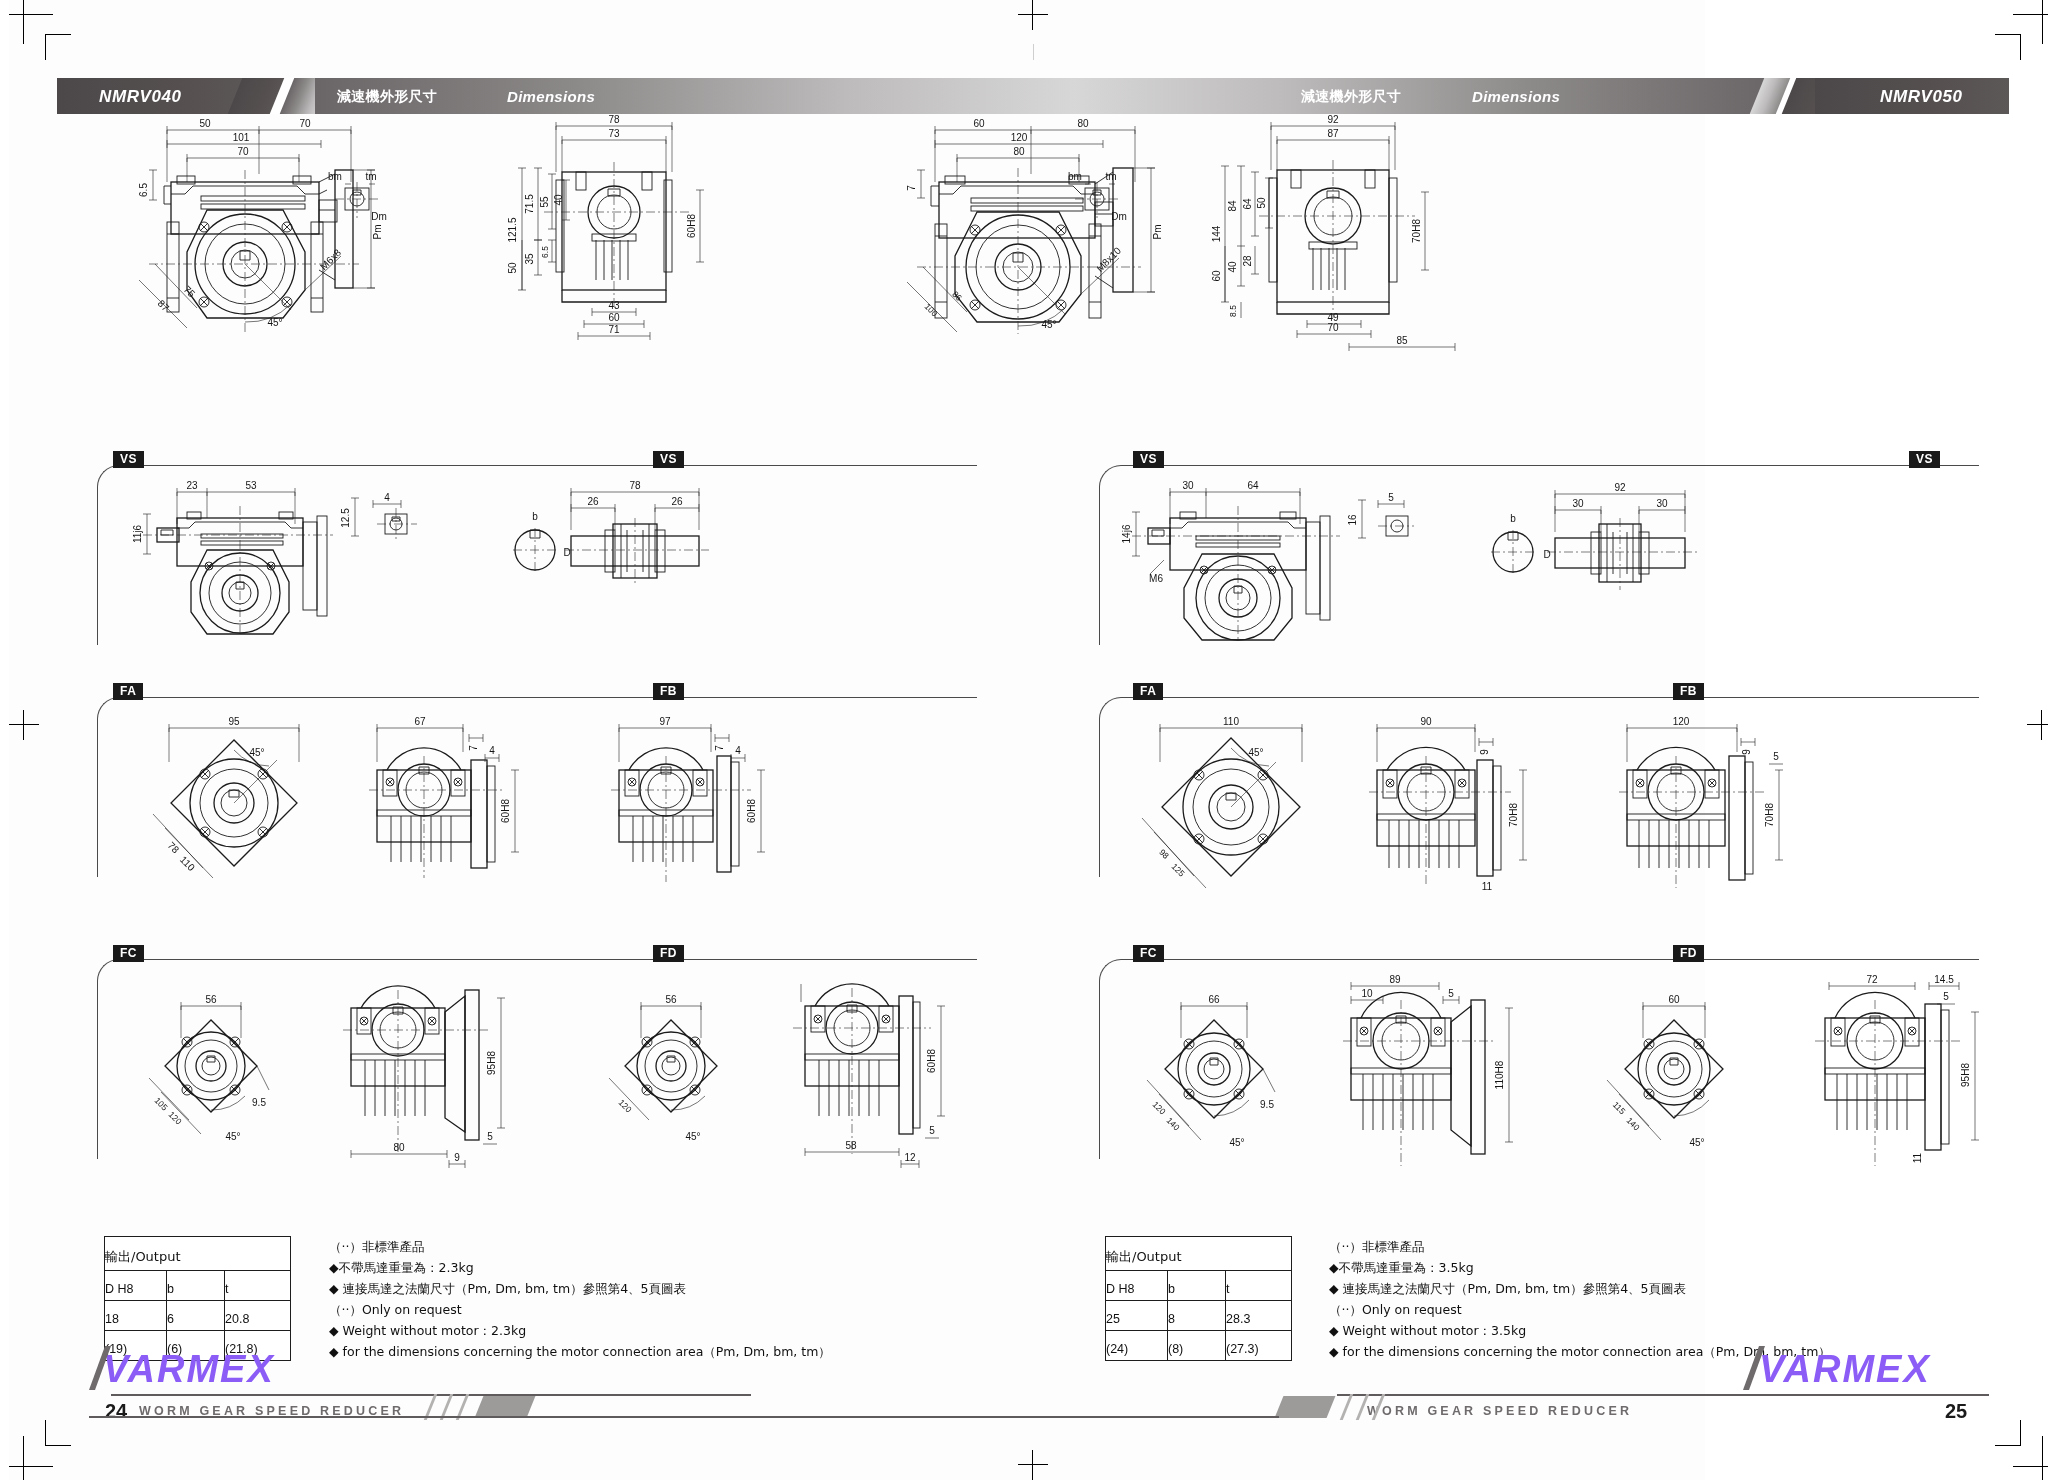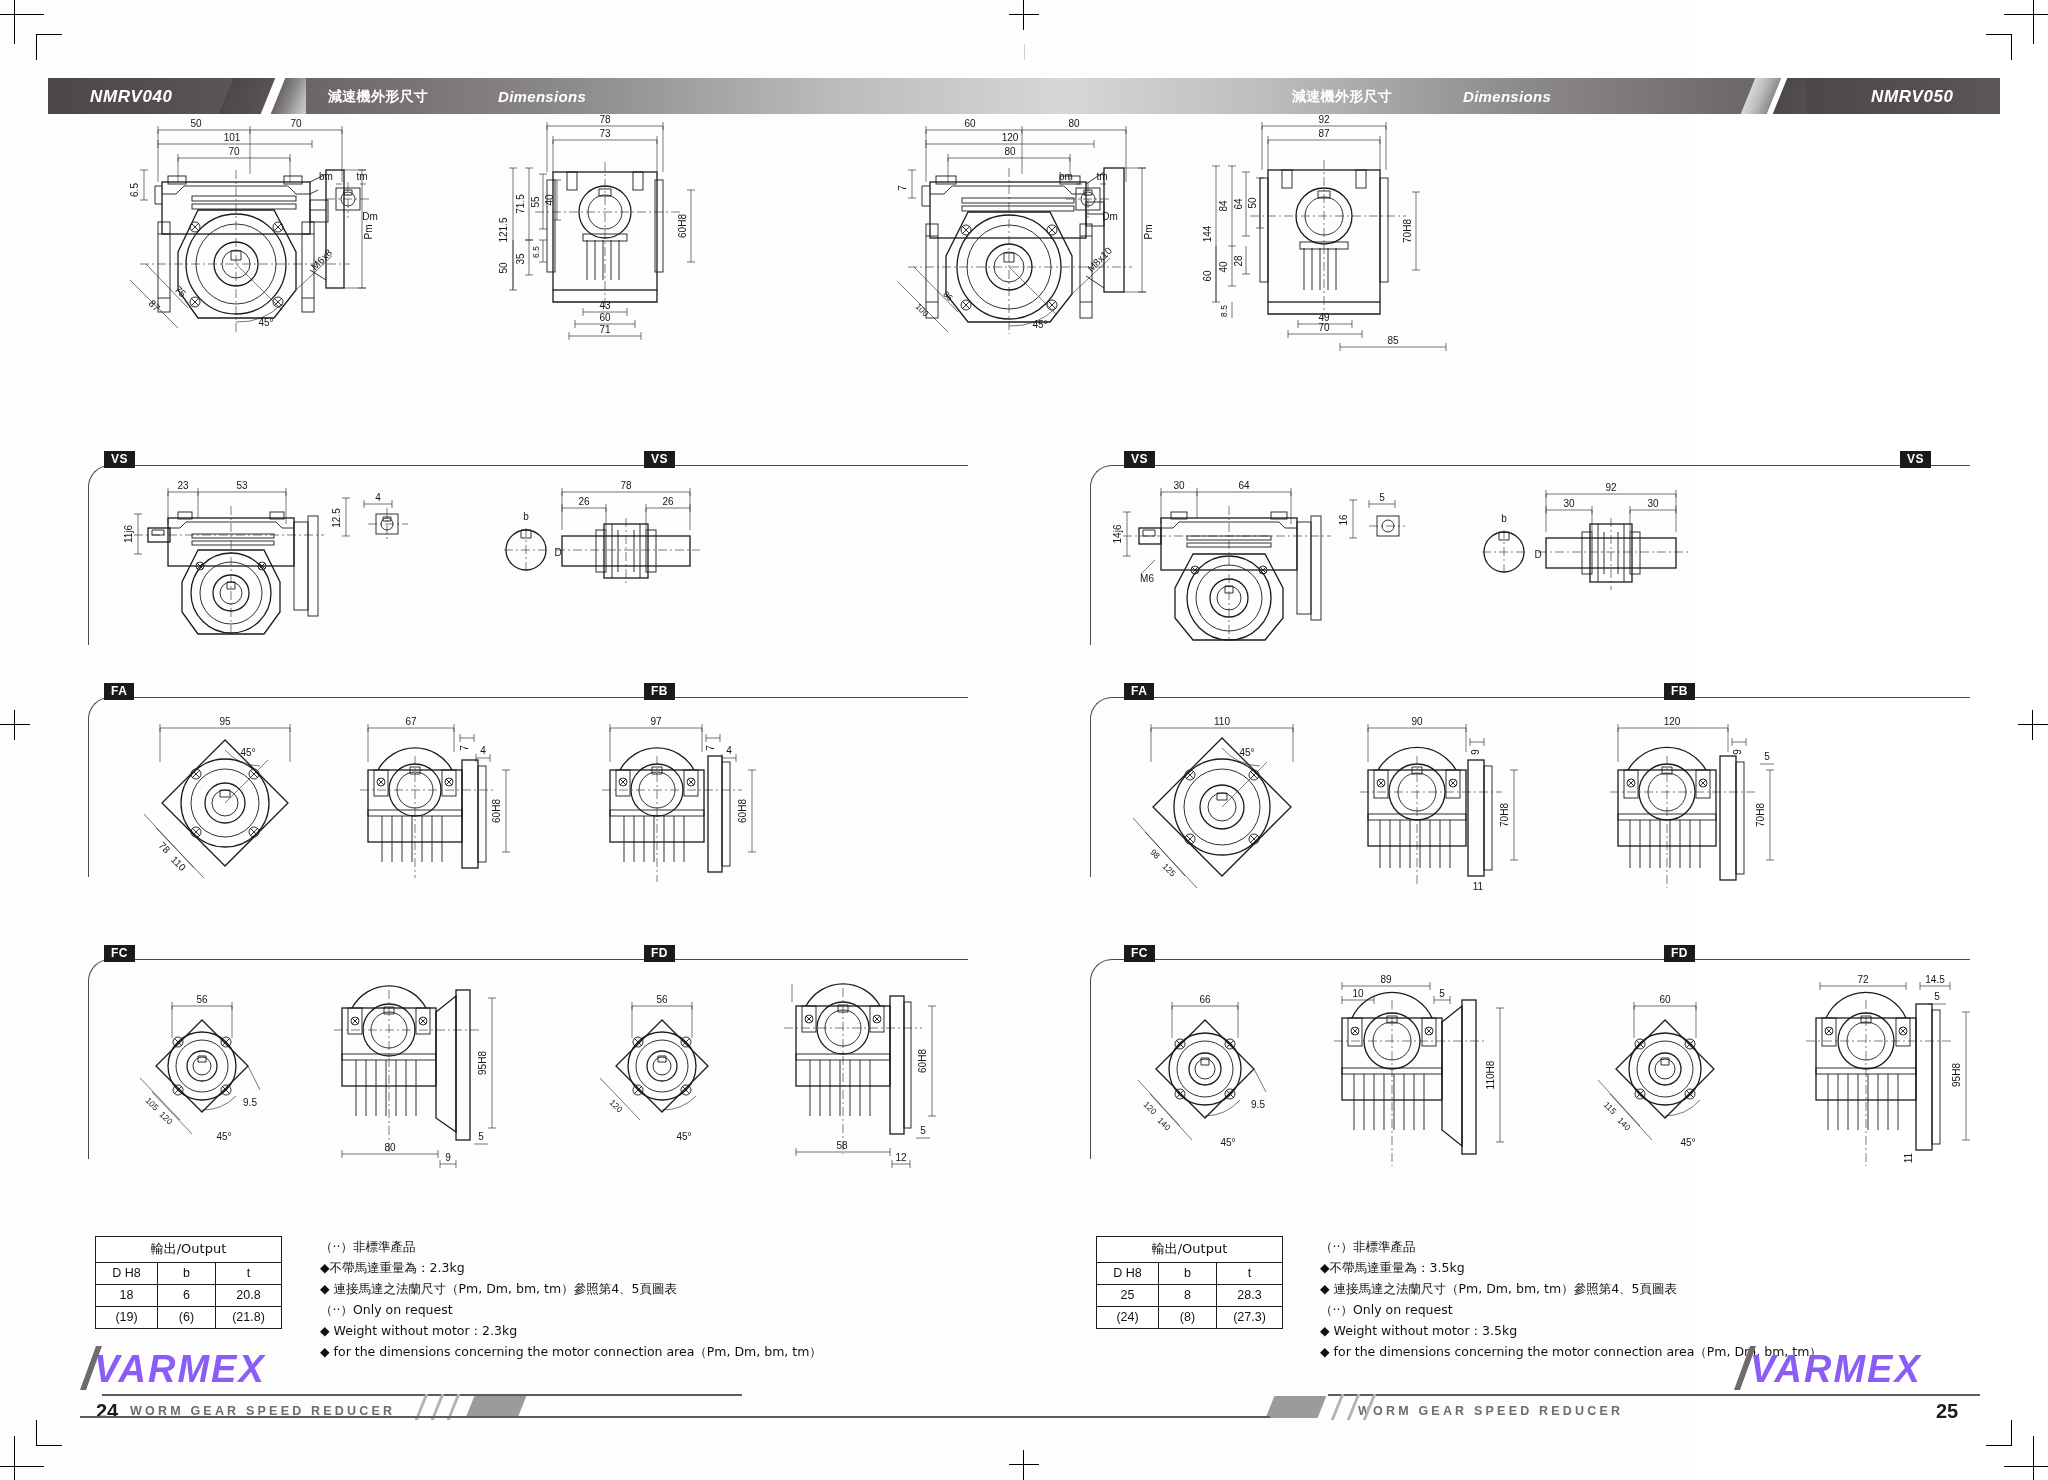--- a/index.html
+++ b/index.html
@@ -6,20 +6,21 @@
   html, body {
     width: 2048px; height: 1480px;
     background: #ffffff;
     font-family: "Liberation Sans", "DejaVu Sans", sans-serif;
     overflow: hidden;
   }
   #page {
     position: relative;
     width: 1696px; height: 1480px;
     background: #fdfdfd;
+    margin-left: 9px;
   }
 
   
   .crop { position: absolute; background: #000; }
   .crop.h { height: 1px; }
   .crop.v { width: 1px; }
   .regmark { position: absolute; }
   .regmark .rh { position: absolute; left: 0; top: 14px; width: 30px; height: 1px; background: #000; }
   .regmark .rv { position: absolute; left: 14px; top: 0; width: 1px; height: 30px; background: #000; }
 
@@ -66,22 +67,22 @@
   text.dl {
     font-family: "Liberation Sans", sans-serif;
     font-size: 10px; fill: #151515;
   }
   text.dls { font-size: 8.5px; }
 
   
   .otable { position: absolute; border-collapse: collapse; background: #fff; }
   .otable td, .otable th {
     border: 1px solid #1d1d1d;
-    font-size: 12.5px; color: #111; text-align: center;
-    padding: 3px 0 4px 0; font-weight: normal;
+    font-size: 12.5px; color: #111; 
+    padding: 11px 0 4px 0; font-weight: normal;
     font-family: "Liberation Sans", sans-serif;
   }
   .otable .hdrow td { font-family: "DejaVu Sans", sans-serif; font-size: 13px; }
   .otable .w1 { width: 62px; }
   .otable .w2 { width: 58px; }
   .otable .w3 { width: 66px; }
 
   
   .notes { position: absolute; }
   .notes .nline {

